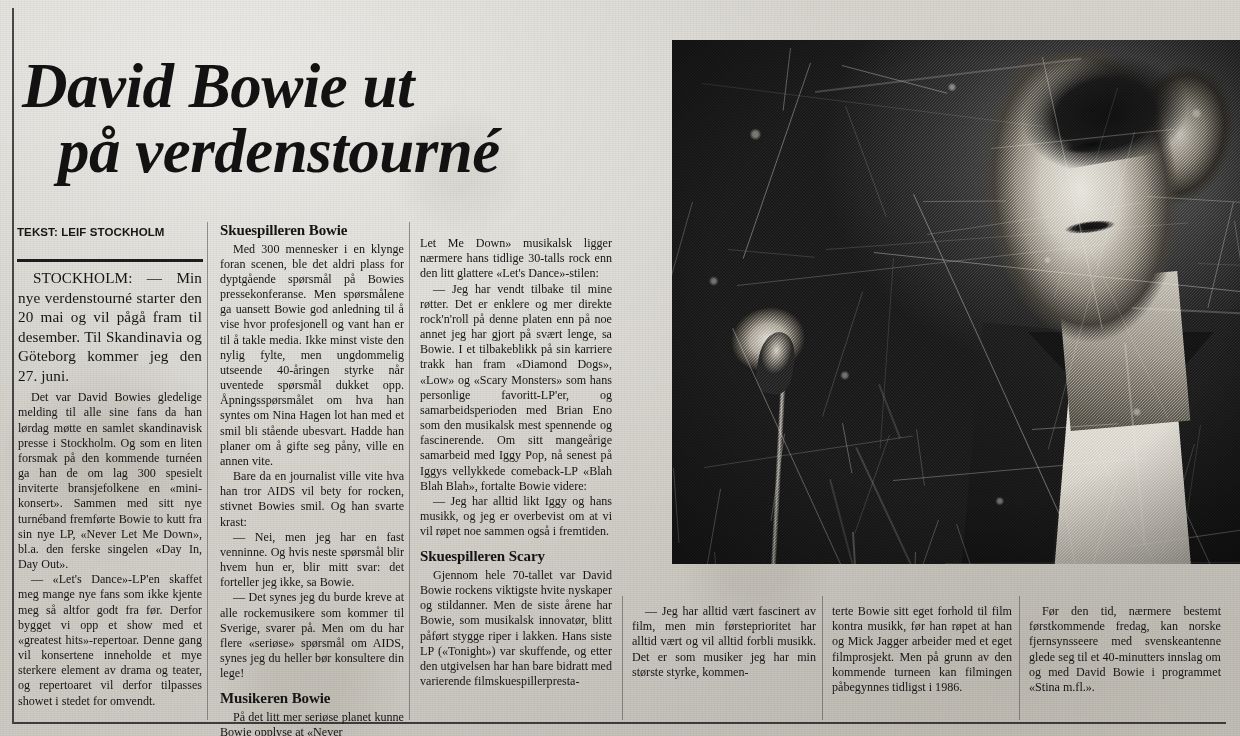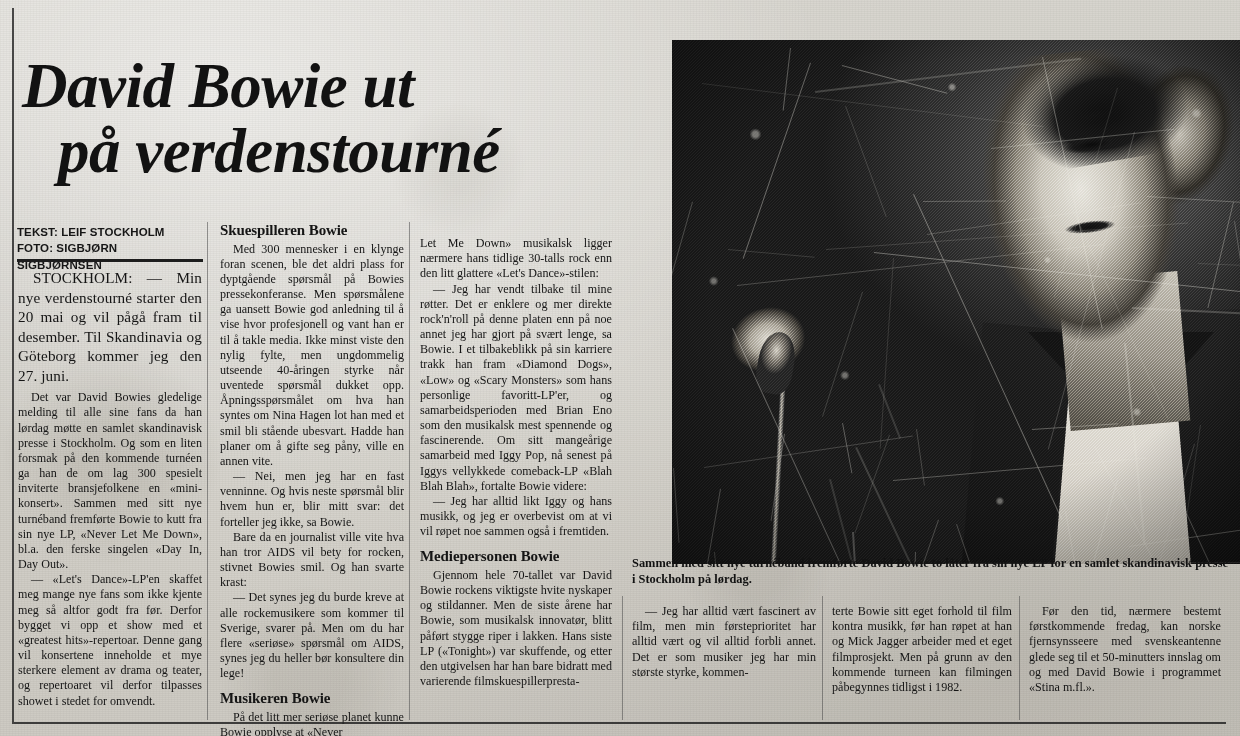--- a/index.html
+++ b/index.html
@@ -216,50 +216,49 @@
   <div class="vrule" style="left:822px;top:596px;height:124px;"></div>
   <div class="vrule" style="left:1019px;top:596px;height:124px;"></div>
 
   <h1 id="headline">
     <span>David Bowie ut</span>
     <span class="l2">på verdenstourné</span>
   </h1>
 
   <div id="byline">
     <div>TEKST: LEIF STOCKHOLM</div>
-    <div>FOTO: SIGBJØRN SIGBJØRNSEN</div>
   </div>
   <div id="byline-rule"></div>
 
   <div class="col" style="left:18px;top:268px;width:184px;">
     <div class="lead">
       <p>STOCKHOLM: — Min nye verdenstourné starter den 20 mai og vil pågå fram til desember. Til Skandinavia og Göteborg kommer jeg den 27. juni.</p>
     </div>
     <div class="gap-sm"></div>
     <p>Det var David Bowies gledelige melding til alle sine fans da han lørdag møtte en samlet skandinavisk presse i Stockholm. Og som en liten forsmak på den kommende turnéen ga han de om lag 300 spesielt inviterte bransjefolkene en «mini-konsert». Sammen med sitt nye turnéband fremførte Bowie to kutt fra sin nye LP, «Never Let Me Down», bl.a. den ferske singelen «Day In, Day Out».</p>
     <p>— «Let's Dance»-LP'en skaffet meg mange nye fans som ikke kjente meg så altfor godt fra før. Derfor bygget vi opp et show med et «greatest hits»-repertoar. Denne gang vil konsertene inneholde et mye sterkere element av drama og teater, og repertoaret vil derfor tilpasses showet i stedet for omvendt.</p>
   </div>
 
   <div class="col" style="left:220px;top:222px;width:184px;">
     <h2 class="sub">Skuespilleren Bowie</h2>
     <p>Med 300 mennesker i en klynge foran scenen, ble det aldri plass for dyptgående spørsmål på Bowies pressekonferanse. Men spørsmålene ga uansett Bowie god anledning til å vise hvor profesjonell og vant han er til å takle media. Ikke minst viste den nylig fylte, men ungdommelig utseende 40-åringen styrke når uventede spørsmål dukket opp. Åpningsspørsmålet om hva han syntes om Nina Hagen lot han med et smil bli stående ubesvart. Hadde han planer om å gifte seg påny, ville en annen vite.</p>
+    <p>Bare da en journalist ville vite hva han tror AIDS vil bety for rocken, stivnet Bowies smil. Og han svarte krast:</p>
     <p>— Nei, men jeg har en fast venninne. Og hvis neste spørsmål blir hvem hun er, blir mitt svar: det forteller jeg ikke, sa Bowie.</p>
-    <p>Bare da en journalist ville vite hva han tror AIDS vil bety for rocken, stivnet Bowies smil. Og han svarte krast:</p>
     <p>— Det synes jeg du burde kreve at alle rockemusikere som kommer til Sverige, svarer på. Men om du har flere «seriøse» spørsmål om AIDS, synes jeg du heller bør konsultere din lege!</p>
     <div class="gap"></div>
     <h2 class="sub">Musikeren Bowie</h2>
     <p>På det litt mer seriøse planet kunne Bowie opplyse at «Never</p>
   </div>
 
   <div class="col" style="left:420px;top:236px;width:192px;">
     <p class="noind">Let Me Down» musikalsk ligger nærmere hans tidlige 30-talls rock enn den litt glattere «Let's Dance»-stilen:</p>
     <p>— Jeg har vendt tilbake til mine røtter. Det er enklere og mer direkte rock'n'roll på denne platen enn på noe annet jeg har gjort på svært lenge, sa Bowie. I et tilbakeblikk på sin karriere trakk han fram «Diamond Dogs», «Low» og «Scary Monsters» som hans personlige favoritt-LP'er, og samarbeidsperioden med Brian Eno som den musikalsk mest spennende og fascinerende. Om sitt mangeårige samarbeid med Iggy Pop, nå senest på Iggys vellykkede comeback-LP «Blah Blah Blah», fortalte Bowie videre:</p>
     <p>— Jeg har alltid likt Iggy og hans musikk, og jeg er overbevist om at vi vil røpet noe sammen også i fremtiden.</p>
     <div class="gap"></div>
-    <h2 class="sub">Mediepersonen Bowie</h2>
+    <h2 class="sub">Skuespilleren Scary</h2>
     <p>Gjennom hele 70-tallet var David Bowie rockens viktigste hvite nyskaper og stildanner. Men de siste årene har Bowie, som musikalsk innovatør, blitt påført stygge riper i lakken. Hans siste LP («Tonight») var skuffende, og etter den utgivelsen har han bare bidratt med varierende filmskuespillerpresta-</p>
   </div>
 
   <figure id="photo">
     <div class="ph-layer ph-bg"></div>
     <div class="ph-hand"></div>
     <div class="ph-mic-stand"></div>
     <div class="ph-mic"></div>
     <div class="ph-jacket-l"></div>
     <div class="ph-jacket-r"></div>
@@ -325,28 +324,27 @@
         <i style="left: 251.305px; top: 160.938px; width: 83.0511px; height: 1px; opacity: 0.59; transform: rotate(-0.4deg);"></i>
         <i style="left: 61.1127px; top: 287.523px; width: 397.327px; height: 1px; opacity: 0.74; transform: rotate(65.4deg);"></i>
         <i style="left: 241.713px; top: 153.994px; width: 356.584px; height: 1px; opacity: 0.84; transform: rotate(65.5deg);"></i>
         <i style="left: 142.592px; top: 50.5155px; width: 268.347px; height: 2px; opacity: 0.44; transform: rotate(-7.1deg);"></i>
         <i style="left: 201.585px; top: 211.976px; width: 491.404px; height: 1px; opacity: 0.82; transform: rotate(6.1deg);"></i>
       </div>
     <div class="ph-layer ph-dust"></div>
     <div class="ph-layer ph-vig"></div>
   </figure>
 
-  <figcaption id="caption">Sammen med sitt nye turnéband fremførte David Bowie to låter fra sin nye LP for en samlet skandinavisk presse i Stockholm på lørdag.</figcaption>
 
   <div class="col" style="left:632px;top:604px;width:184px;">
-    <p>— Jeg har alltid vært fascinert av film, men min førsteprioritet har alltid vært og vil alltid forbli annet. Det er som musiker jeg har min største styrke, kommen-</p>
+    <p>— Jeg har alltid vært fascinert av film, men min førsteprioritet har alltid vært og vil alltid forbli musikk. Det er som musiker jeg har min største styrke, kommen-</p>
   </div>
 
   <div class="col" style="left:832px;top:604px;width:180px;">
-    <p class="noind">terte Bowie sitt eget forhold til film kontra musikk, før han røpet at han og Mick Jagger arbeider med et eget filmprosjekt. Men på grunn av den kommende turneen kan filmingen påbegynnes tidligst i 1982.</p>
+    <p class="noind">terte Bowie sitt eget forhold til film kontra musikk, før han røpet at han og Mick Jagger arbeider med et eget filmprosjekt. Men på grunn av den kommende turneen kan filmingen påbegynnes tidligst i 1986.</p>
   </div>
 
   <div class="col" style="left:1029px;top:604px;width:192px;">
-    <p>Før den tid, nærmere bestemt førstkommende fredag, kan norske fjernsynsseere med svenskeantenne glede seg til et 50-minutters innslag om og med David Bowie i programmet «Stina m.fl.».</p>
+    <p>Før den tid, nærmere bestemt førstkommende fredag, kan norske fjernsynsseere med svenskeantenne glede seg til et 40-minutters innslag om og med David Bowie i programmet «Stina m.fl.».</p>
   </div>
 
   <div class="hrule-bottom"></div>
 </div>
 
 </body></html>

